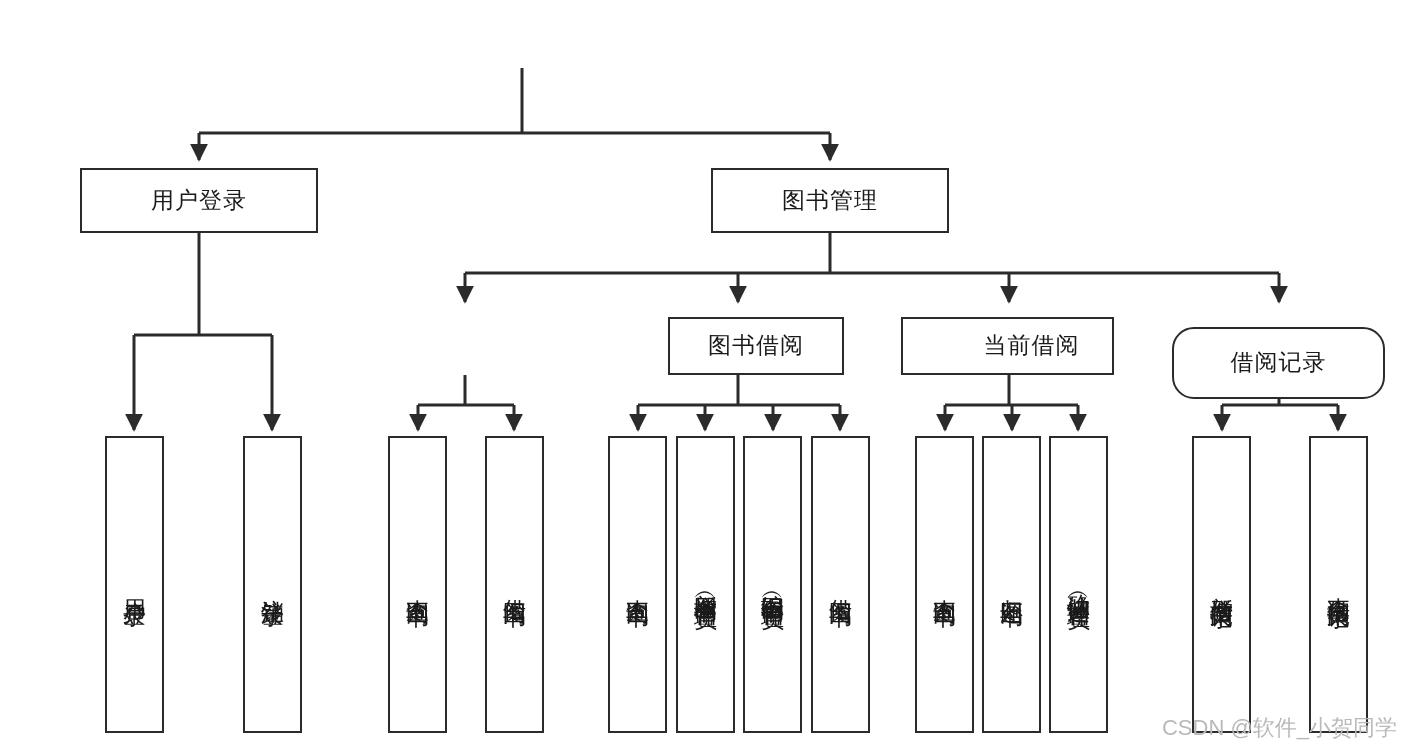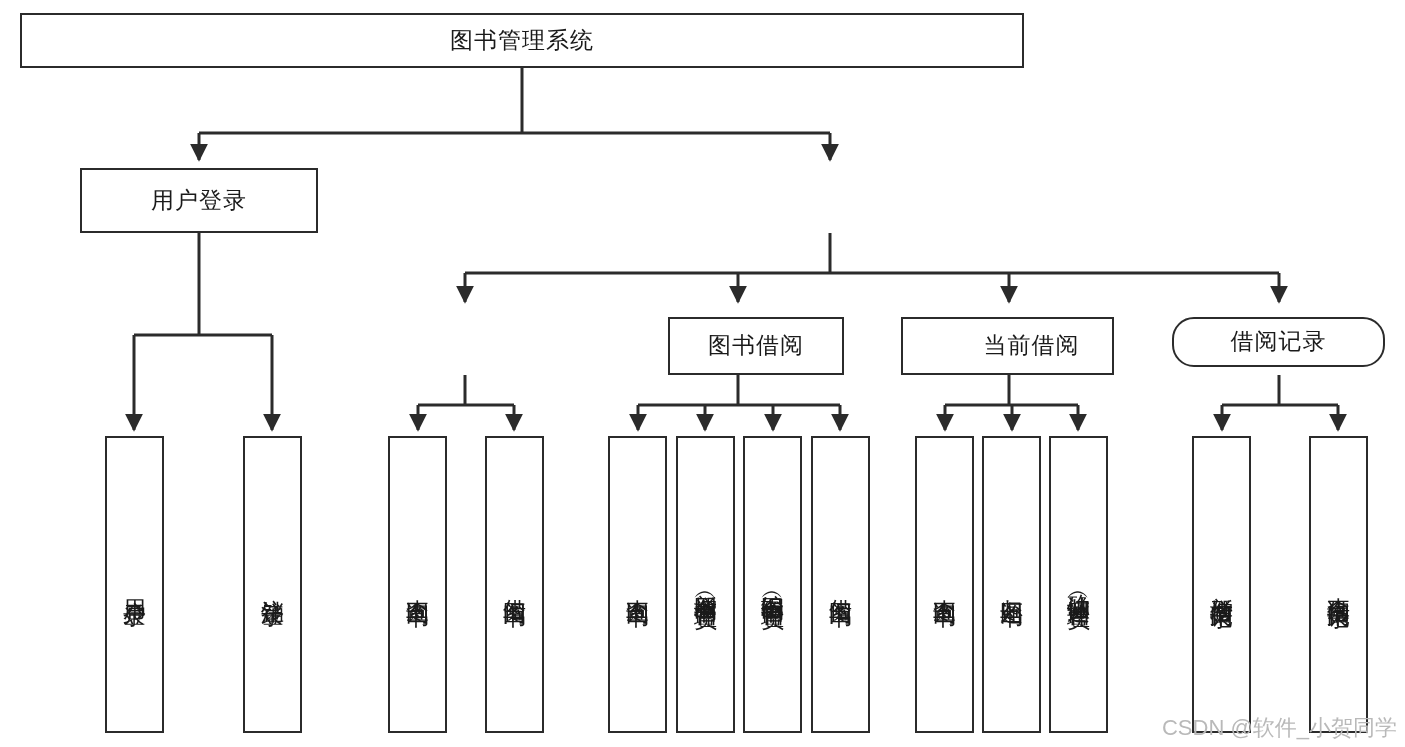--- a/index.html
+++ b/index.html
@@ -121,39 +121,39 @@
       <path d="M 1012 405 L 1012 430" marker-end="url(#arrow)"></path>
       <path d="M 1078 405 L 1078 430" marker-end="url(#arrow)"></path>
 
       <path d="M 1279 375 L 1279 405"></path>
       <path d="M 1222 405 L 1338 405"></path>
       <path d="M 1222 405 L 1222 430" marker-end="url(#arrow)"></path>
       <path d="M 1338 405 L 1338 430" marker-end="url(#arrow)"></path>
     </g>
   </svg>
 
-  <div class="node horiz" style="left:20px; top:13px; width:1004px; height:55px;">
-    <span class="node-label">图书管理系统</span>
-  </div>
 
   <div class="node horiz" style="left:80px; top:168px; width:238px; height:65px;">
     <span class="node-label">用户登录</span>
   </div>
 
+  <div class="node horiz" style="left:711px; top:168px; width:238px; height:65px;">
+    <span class="node-label">图书管理</span>
+  </div>
 
 
   <div class="node horiz" style="left:668px; top:317px; width:176px; height:58px;">
     <span class="node-label">图书借阅</span>
   </div>
 
   <div class="node horiz" style="left:901px; top:317px; width:213px; height:58px;padding-left:48px;">
     <span class="node-label">当前借阅</span>
   </div>
 
-  <div class="node horiz" style="left:1172px; top:317px; width:213px; height:50px;border-radius:22px;">
+  <div class="node horiz" style="left:1172px; top:327px; width:213px; height:72px;border-radius:22px;">
     <span class="node-label">借阅记录</span>
   </div>
 
   <div class="node vert" style="left:105px; top:436px; width:59px; height:297px;">
     <span class="node-label">用户登录</span>
   </div>
 
   <div class="node vert" style="left:243px; top:436px; width:59px; height:297px;">
     <span class="node-label">注销登录</span>
   </div>

